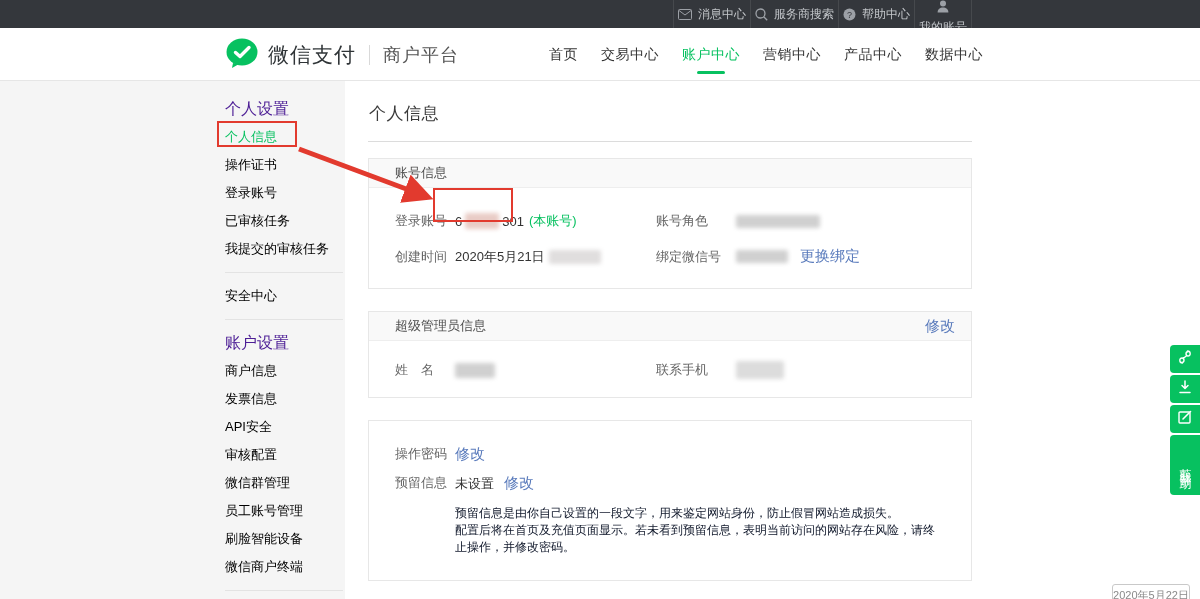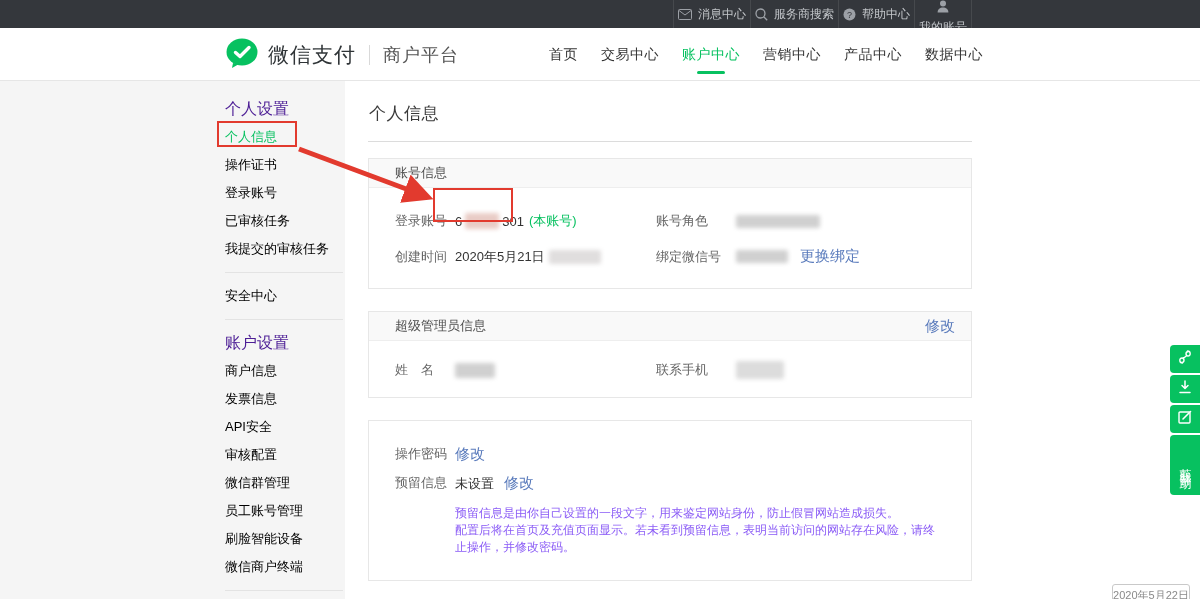--- a/index.html
+++ b/index.html
@@ -63,21 +63,21 @@
   .blur { display:inline-block; background:#d0d0d0; filter:blur(2px); border-radius:2px; }
   .b-role { width:84px; height:13px; }
   .b-created { width:52px; height:14px; background:#e0dede; margin-left:4px; }
   .b-wechat { width:52px; height:13px; margin-right:12px; }
   .b-phonemid { width:34px; height:16px; background:#e9ccc6; margin:0 3px; }
   .b-name { width:40px; height:15px; }
   .b-phone { width:48px; height:18px; background:#dcdcdc; }
   .b-email { width:95px; height:16px; background:#d8d8d8; }
   .security-row { display:flex; margin-bottom:10px; }
   .notes { margin:12px 0 0 60px; }
-  .note-line { font-size:12px; color:#8b5cf6; line-height:17px; }
+  .note-line { font-size:12px; color:#0f172a; line-height:17px; }
   
   .float-stack { position:absolute; right:0; top:345px; width:30px; display:flex;
     flex-direction:column; gap:2px; z-index:5; }
   .float-btn { width:30px; height:28px; background:#07c160; border-radius:4px 0 0 4px;
     display:flex; align-items:center; justify-content:center; cursor:pointer; }
   .float-help { width:30px; height:60px; background:#07c160; border-radius:4px 0 0 4px;
     color:#fff; font-size:12px; display:flex; align-items:center; justify-content:center;
     writing-mode:vertical-rl; letter-spacing:3px; cursor:pointer; }
   
   .date-chip { position:absolute; left:1112px; top:584px; width:78px; height:22px;

